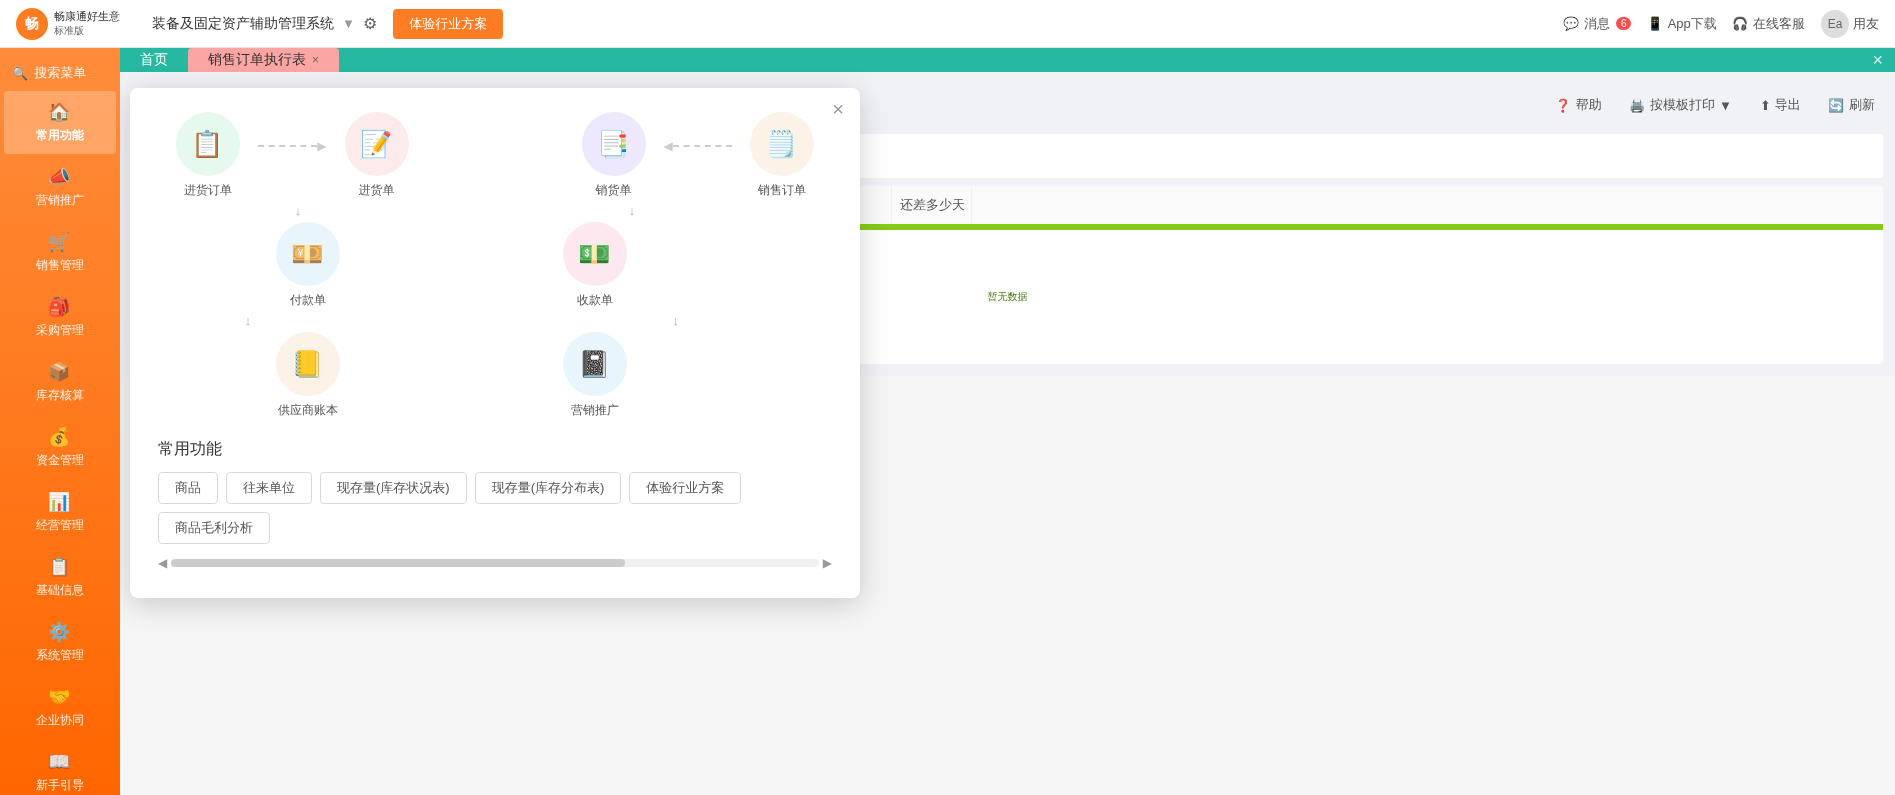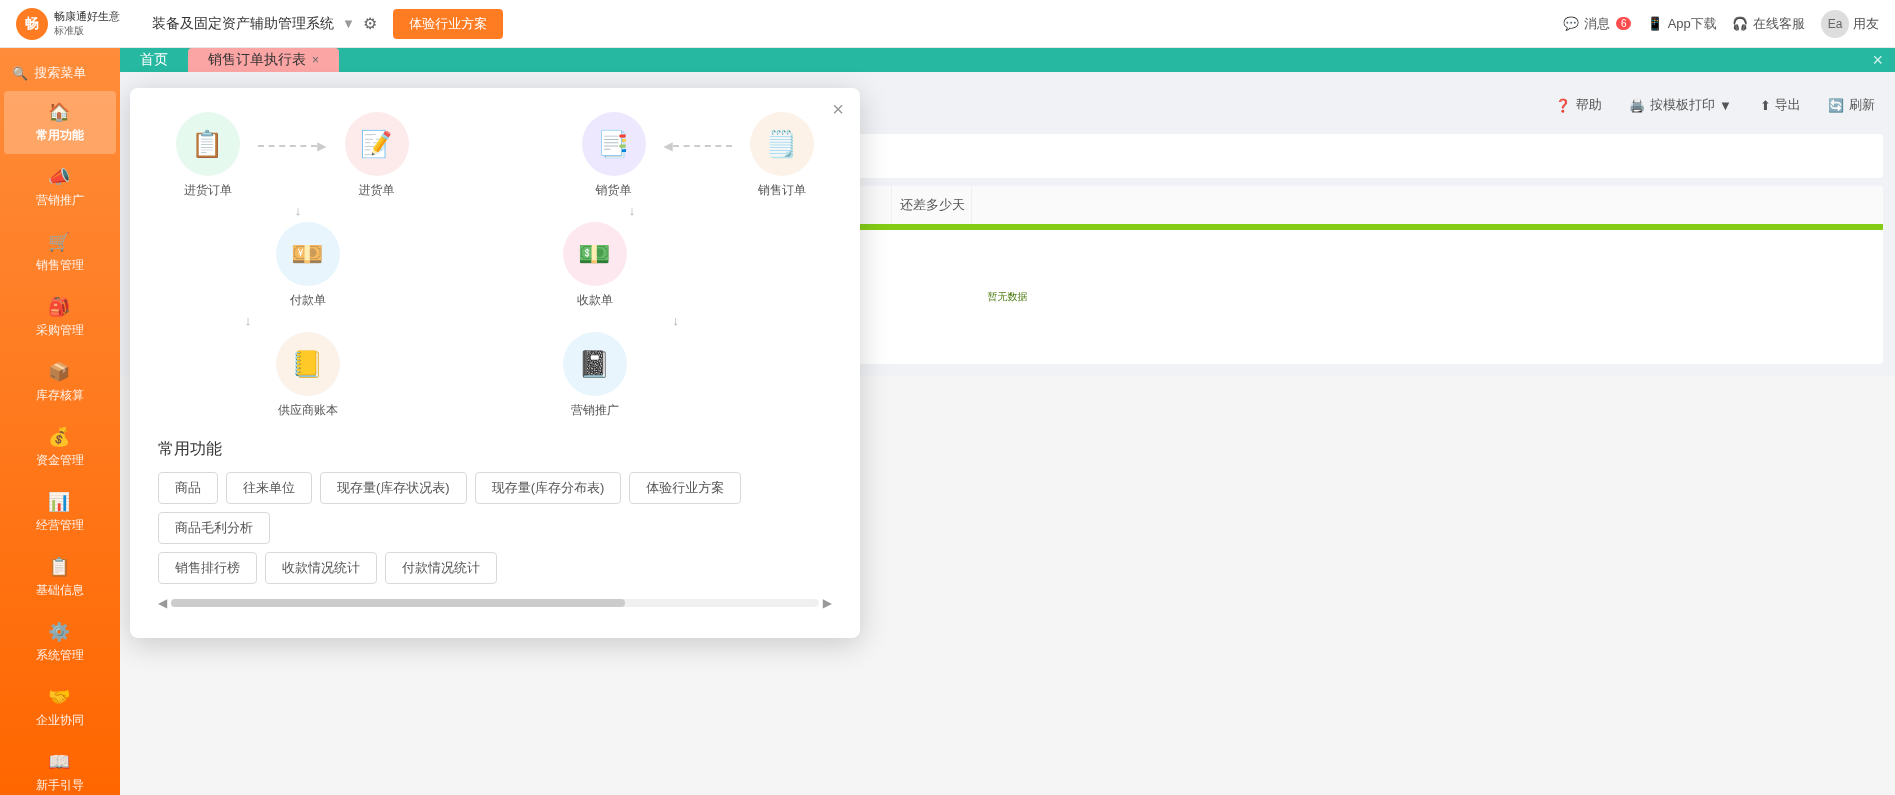--- a/index.html
+++ b/index.html
@@ -650,25 +650,20 @@
         <div>
           <div class="common-func-title">常用功能</div>
           <div class="func-buttons">
             <button class="func-btn">商品</button>
             <button class="func-btn">往来单位</button>
             <button class="func-btn">现存量(库存状况表)</button>
             <button class="func-btn">现存量(库存分布表)</button>
             <button class="func-btn">体验行业方案</button>
             <button class="func-btn">商品毛利分析</button>
           </div>
-          <div class="func-buttons">
-            <button class="func-btn">销售排行榜</button>
-            <button class="func-btn">收款情况统计</button>
-            <button class="func-btn">付款情况统计</button>
-          </div>
         </div>
 
         <div class="scroll-bar-area">
           <span class="scroll-arrow">◀</span>
           <div class="scroll-track">
             <div class="scroll-thumb"></div>
           </div>
           <span class="scroll-arrow">▶</span>
         </div>
 

